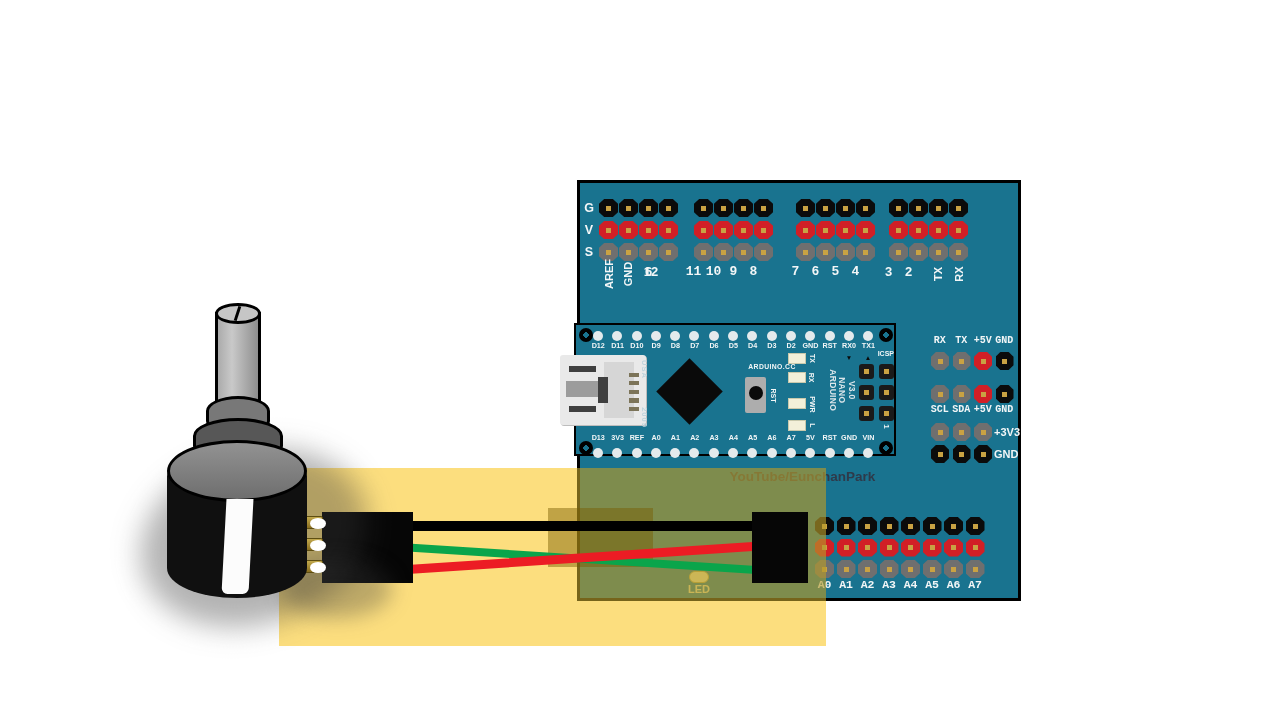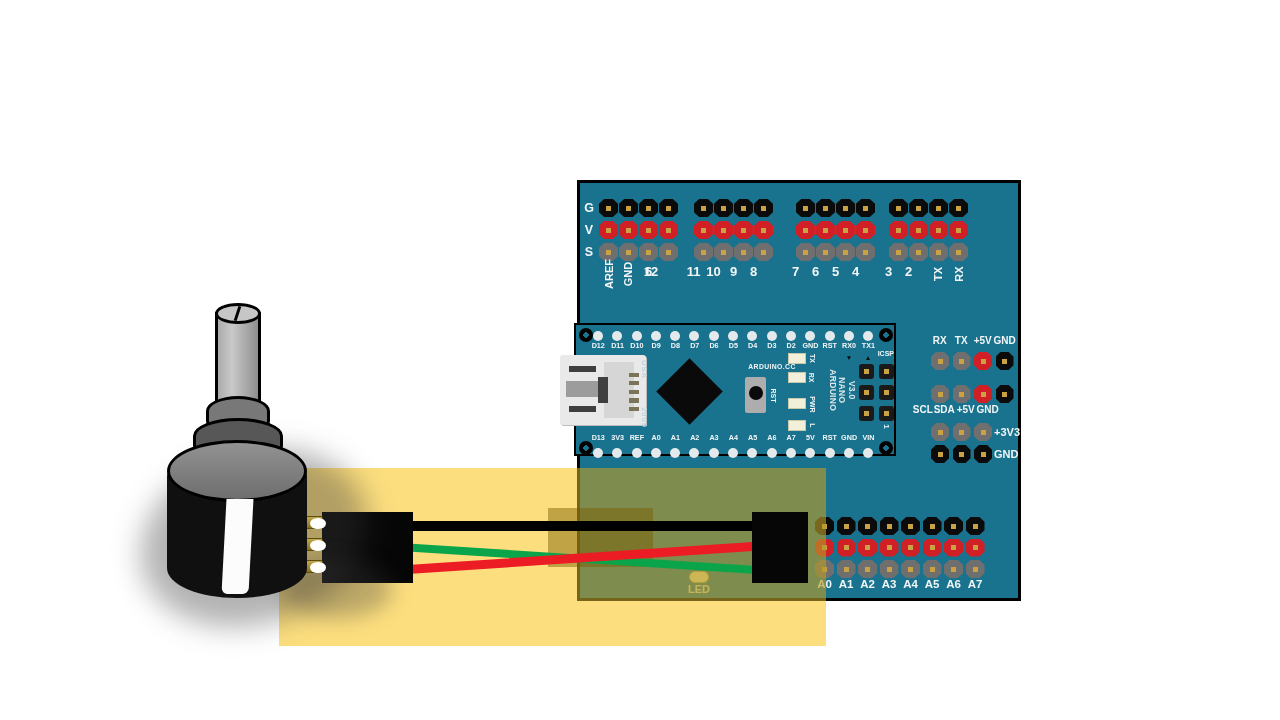--- a/index.html
+++ b/index.html
@@ -23,21 +23,21 @@
   .pin::after{content:"";position:absolute;left:50%;top:50%;width:5px;height:5px;
        margin:-2.5px 0 0 -2.5px;background:var(--pin-gold);}
   .pk{background:var(--pin-black);} .pr{background:var(--pin-red);} .pg{background:var(--pin-gray);}
   
   .wlab{color:var(--label-white);font-weight:bold;}
   .gvs{position:absolute;left:2px;top:16px;display:flex;flex-direction:column;}
   .gvs span{height:22px;line-height:19px;width:14px;text-align:center;font-size:12.5px;}
   .hlab{position:absolute;width:20px;text-align:center;font-size:13px;}
   .vlab{position:absolute;width:26px;height:30px;display:flex;align-items:center;justify-content:center;}
   .vlab span{transform:rotate(-90deg);font-size:11px;white-space:nowrap;}
-  .lrow{position:absolute;display:flex;}
+  .lrow{position:absolute;display:flex;font-family:Liberation Mono, monospace;}
   .lrow span{display:block;text-align:center;white-space:nowrap;}
   .srow span{width:21.5px;font-size:10px;}
   .alab span{width:21.5px;font-size:11.5px;}
   .pinlab{font-size:11px;}
   
   .caption{position:absolute;left:80px;top:286px;width:285px;text-align:center;
            color:var(--caption);font-size:13.5px;line-height:16.5px;font-weight:bold;}
   
   .ledbody{position:absolute;left:109px;top:388px;width:20px;height:12px;background:#F5ECA8;
            border:1.5px solid #B9A94F;border-radius:6px;}
@@ -246,21 +246,21 @@
         <i class="pin pg"></i>
         <i class="pin pr"></i>
         <i class="pin pk"></i>
       </div>
     <div class="rrow" style="left:351px;top:202px">
         <i class="pin pg"></i>
         <i class="pin pg"></i>
         <i class="pin pr"></i>
         <i class="pin pk"></i>
       </div>
-    <div class="lrow srow" style="left:332px;top:221px">
+    <div class="lrow srow" style="left:349px;top:221px">
 
     <span class="wlab">SCL</span>
         <span class="wlab">SDA</span>
         <span class="wlab">+5V</span>
         <span class="wlab">GND</span>
       </div>
     <div class="rrow" style="left:351px;top:240px">
         <i class="pin pg"></i>
         <i class="pin pg"></i>
         <i class="pin pg"></i>
@@ -311,20 +311,21 @@
         <span class="wlab">A3</span>
         <span class="wlab">A4</span>
         <span class="wlab">A5</span>
         <span class="wlab">A6</span>
         <span class="wlab">A7</span>
       </div>
 
     <div class="ledbody"></div>
     <div class="ledlab">LED</div>
     <div class="caption">
+      <div>YouTube/EunchanPark</div>
     </div>
 
     <div class="nano">
       <div class="hole" style="left:3px;top:3px"></div>
       <div class="hole" style="left:303px;top:3px"></div>
       <div class="hole" style="left:3px;top:116px"></div>
       <div class="hole" style="left:303px;top:116px"></div>
 
       <div class="crow" style="left:17px;top:6px">
           <i></i>

